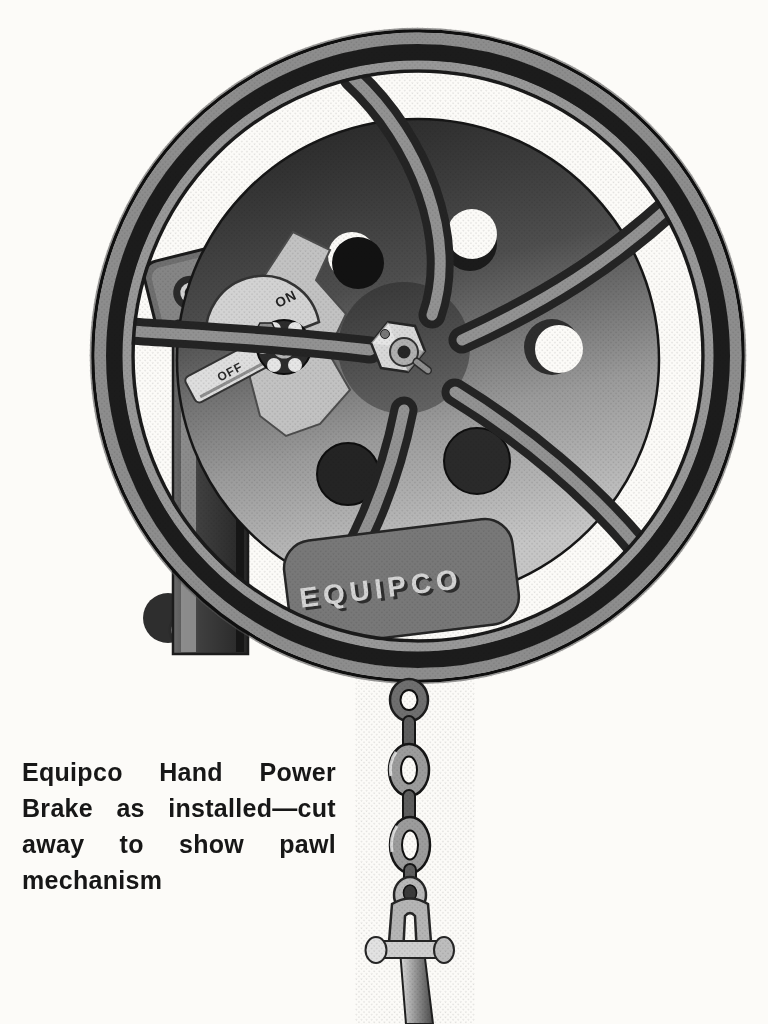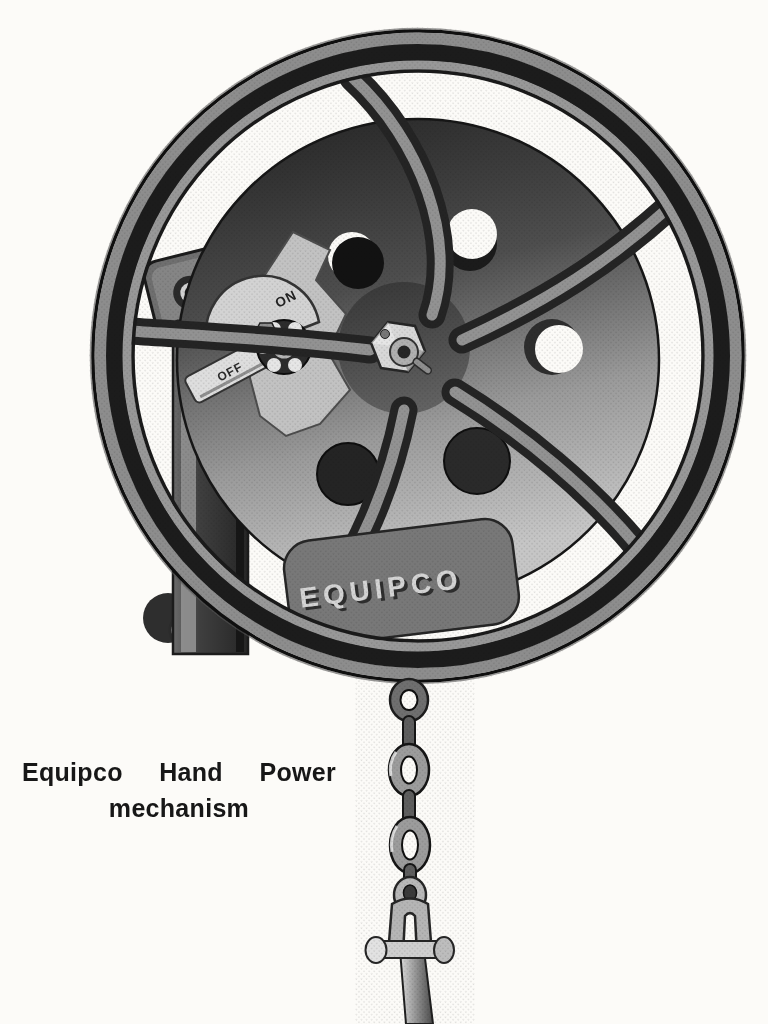--- a/index.html
+++ b/index.html
@@ -9,21 +9,21 @@
     font-family:"Liberation Sans", sans-serif;
   }
   .page{position:absolute;inset:0;}
   svg{position:absolute;left:0;top:0;}
   .caption{
     position:absolute;left:22px;top:754px;width:314px;
     color:#171717;font-weight:700;font-size:25px;line-height:36px;
     letter-spacing:.3px;
   }
   .caption .cline{display:flex;justify-content:space-between;height:36px;}
-  .caption .cline.center{justify-content:center;}
+  .caption .cline.center{justify-content:flex-start;}
   .caption span{white-space:pre;}
 </style>
 </head>
 <body>
 
 <div class="page">
 
 <svg width="768" height="1024" viewBox="0 0 768 1024">
   <defs>
     <linearGradient id="gDisc" x1="0" y1="0" x2="0.25" y2="1">
@@ -203,18 +203,29 @@
 
   <rect x="0" y="0" width="768" height="1024" clip-path="url(#artClip)" fill="url(#ht)" opacity="0.12"></rect>
 </svg>
 
 <div class="caption">
   <div class="cline">
     <span>Equipco</span>
     <span>Hand</span>
     <span>Power</span>
   </div>
+  <div class="cline">
+    <span>Brake</span>
+    <span>as</span>
+    <span>installed—cut</span>
+  </div>
+  <div class="cline">
+    <span>away</span>
+    <span>to</span>
+    <span>show</span>
+    <span>pawl</span>
+  </div>
   <div class="cline center">
     <span>mechanism</span>
   </div>
 </div>
 
 </div>
 
 </body></html>

